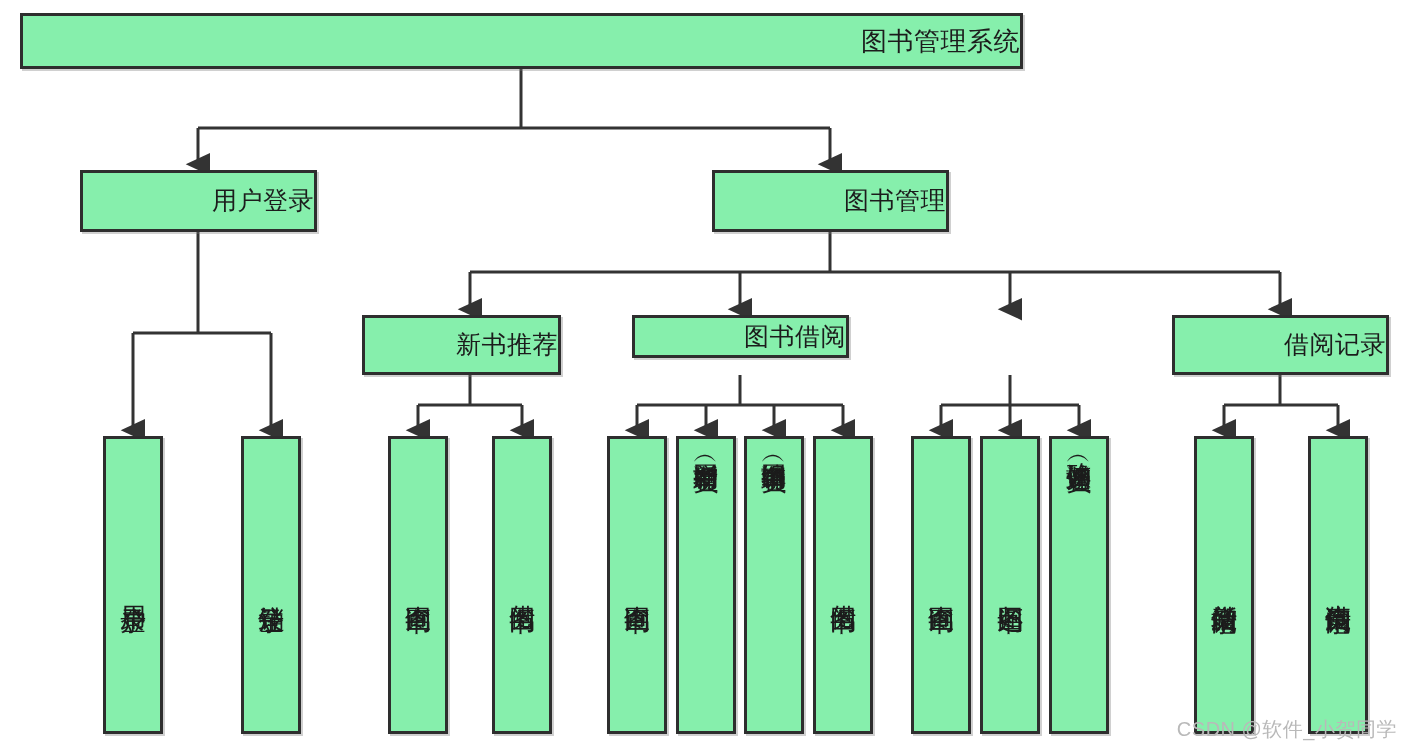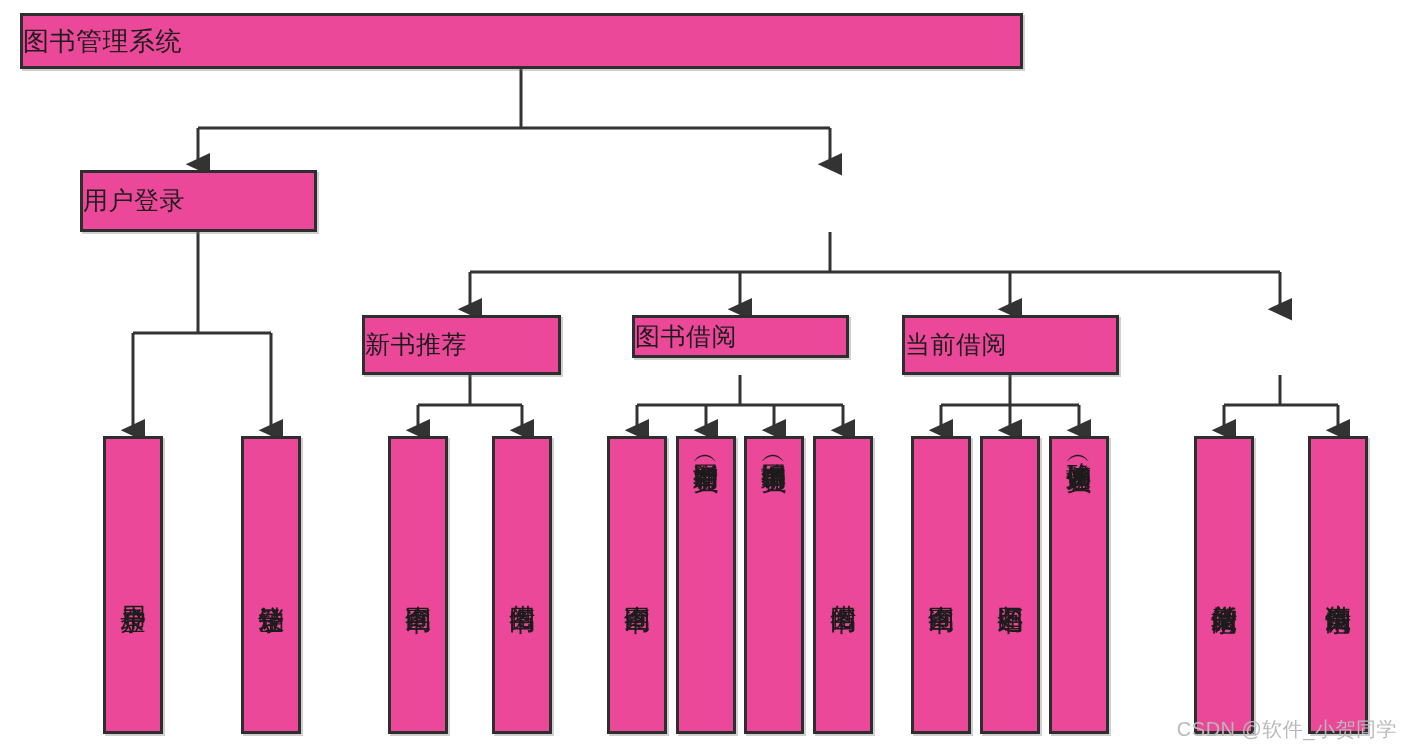--- a/index.html
+++ b/index.html
@@ -22,24 +22,24 @@
     position: absolute;
     left: 0;
     top: 0;
     width: 1405px;
     height: 747px;
   }
   .node {
     position: absolute;
     box-sizing: border-box;
     border: 3px solid #2e2e2e;
-    background: #ec4899;
+    background: #86efac;
     display: flex;
     align-items: center;
-    justify-content: flex-start;
+    justify-content: flex-end;
     color: #1a1a1a;
     box-shadow: 2px 2px 0 rgba(120,120,120,0.35);
   }
   .node-label {
     display: block;
     text-align: center;
     line-height: 1.18;
     letter-spacing: 0.5px;
     color: #1c1c1c;
   }
@@ -137,29 +137,32 @@
     </g>
   </svg>
 
   <div class="node horizontal root" style="left:20px; top:13px; width:1003px; height:56px;">
     <span class="node-label">图书管理系统</span>
   </div>
 
   <div class="node horizontal" style="left:80px; top:170px; width:237px; height:62px;">
     <span class="node-label">用户登录</span>
   </div>
+  <div class="node horizontal" style="left:712px; top:170px; width:237px; height:62px;">
+    <span class="node-label">图书管理</span>
+  </div>
 
   <div class="node horizontal" style="left:362px; top:315px; width:199px; height:60px;">
     <span class="node-label">新书推荐</span>
   </div>
   <div class="node horizontal" style="left:632px; top:315px; width:217px; height:43px;">
     <span class="node-label">图书借阅</span>
   </div>
-  <div class="node horizontal" style="left:902px; top:315px; width:217px; height:60px;">
-    <span class="node-label">当前借阅</span>
+  <div class="node horizontal" style="left:1172px; top:315px; width:217px; height:60px;">
+    <span class="node-label">借阅记录</span>
   </div>
 
   <div class="node vertical center-v" style="left:103px; top:436px; width:60px; height:298px;">
     <span class="node-label">用户登录</span>
   </div>
   <div class="node vertical center-v" style="left:241px; top:436px; width:60px; height:298px;">
     <span class="node-label">注销登录</span>
   </div>
 
   <div class="node vertical center-v" style="left:388px; top:436px; width:60px; height:298px;">

